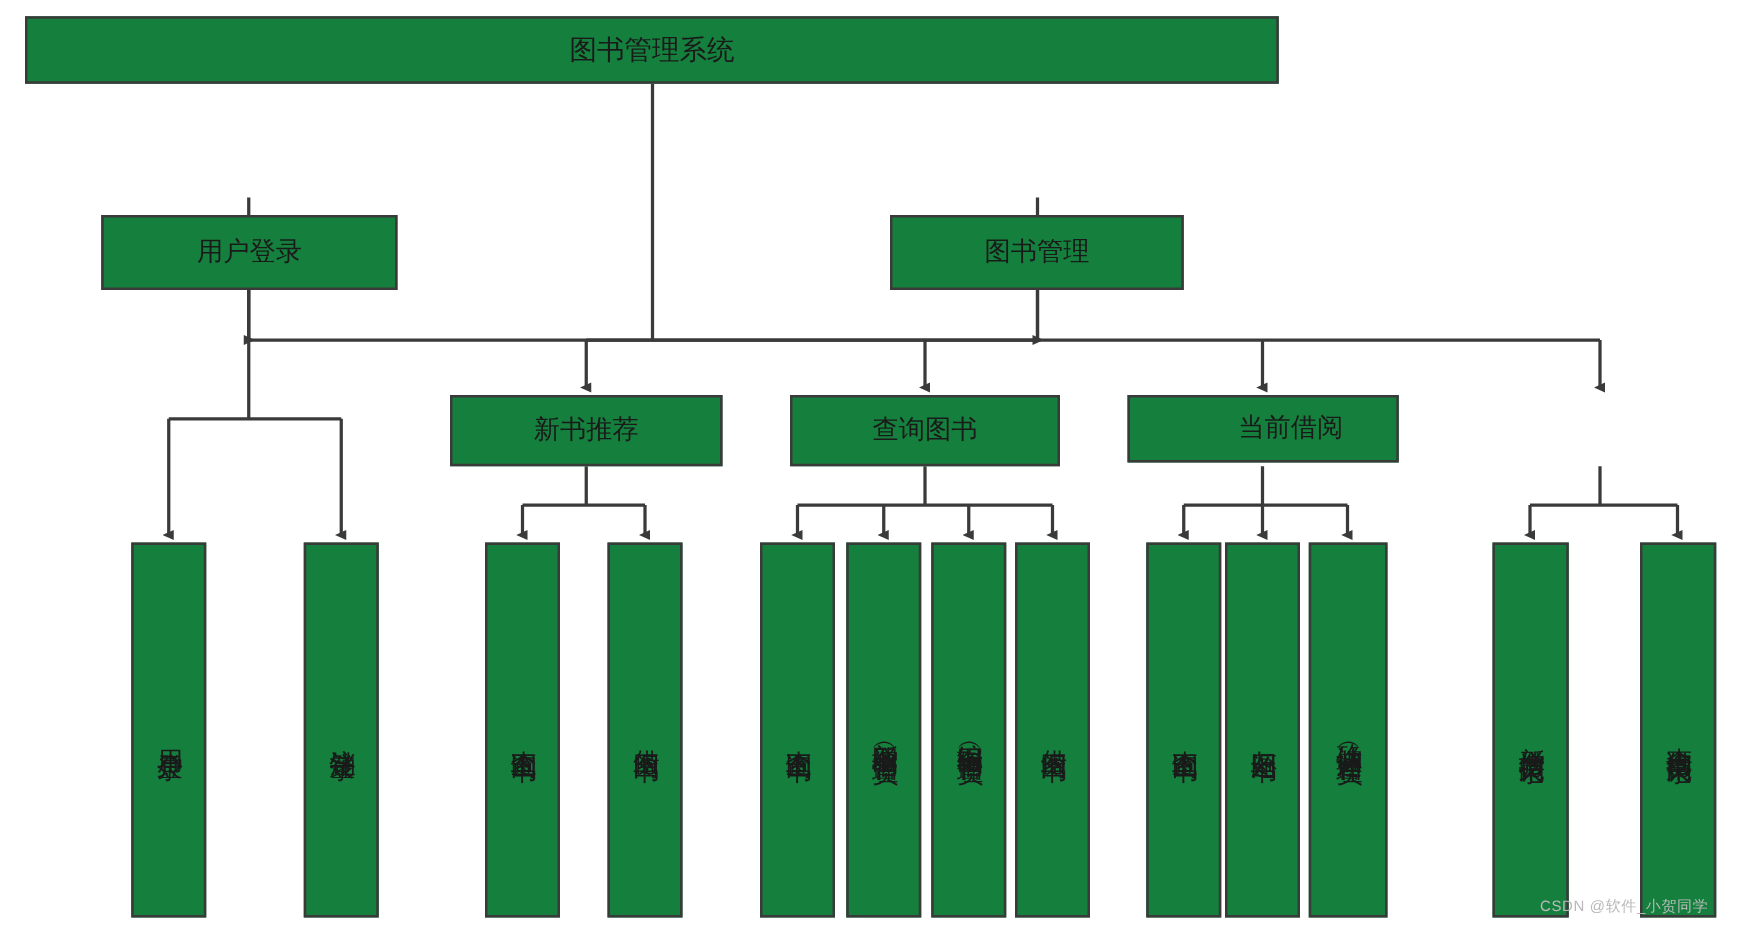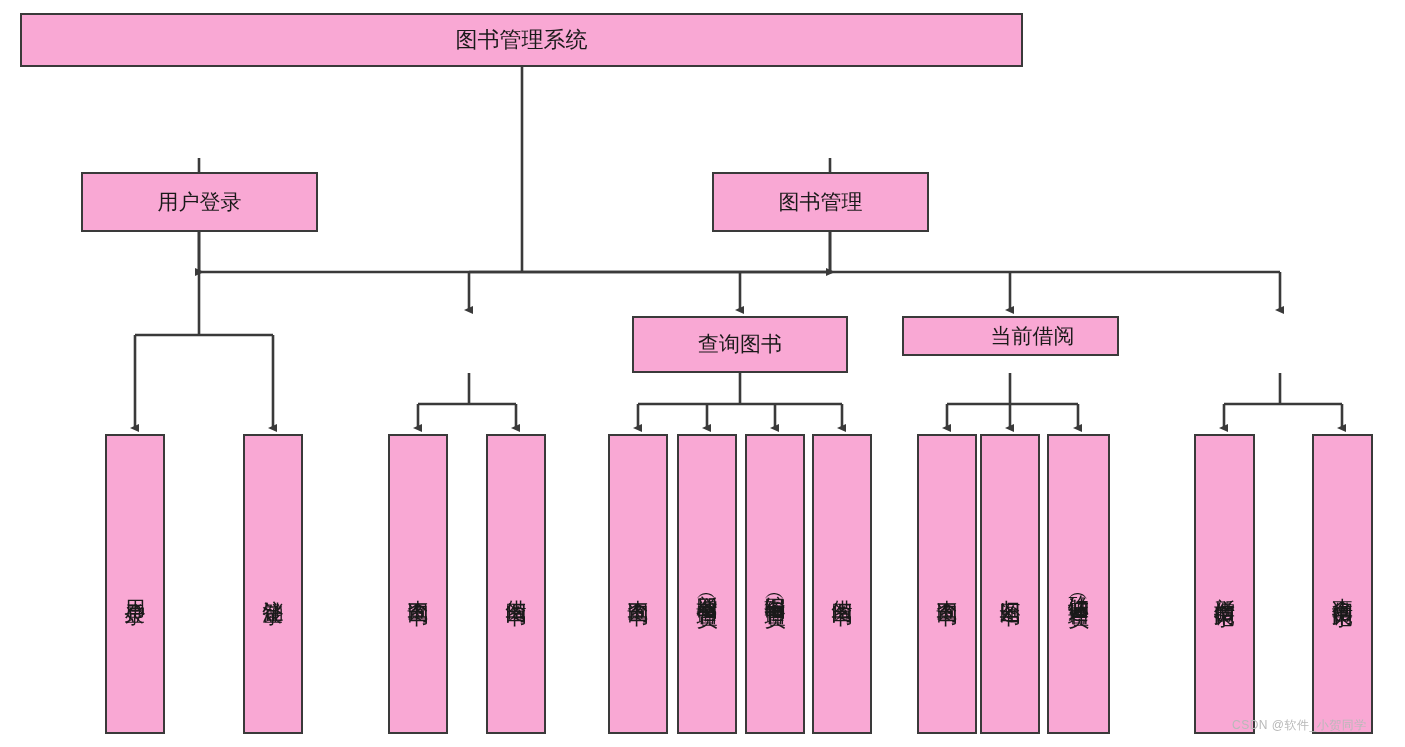--- a/index.html
+++ b/index.html
@@ -21,21 +21,21 @@
     position: absolute;
     left: 0;
     top: 0;
     width: 1405px;
     height: 747px;
   }
   .node {
     position: absolute;
     box-sizing: border-box;
     border: 2px solid #3a3a3a;
-    background: #f9a8d4;
+    background: #15803d;
     color: #1a1a1a;
     display: flex;
     align-items: center;
     justify-content: center;
     text-align: center;
     line-height: 1.15;
   }
   .node.h {
     font-size: 21px;
   }
@@ -111,24 +111,25 @@
       <path d="M1280,373 L1280,404"></path>
       <path d="M1224,404 L1342,404"></path>
       <path d="M1224,404 L1224,428" marker-end="url(#arrow)"></path>
       <path d="M1342,404 L1342,428" marker-end="url(#arrow)"></path>
     </g>
   </svg>
 
   <div class="node root h" style="left:20px;top:13px;width:1003px;height:54px;">图书管理系统</div>
 
   <div class="node h" style="left:81px;top:172px;width:237px;height:60px;">用户登录</div>
-  <div class="node h" style="left:712px;top:172px;width:217px;height:60px;">图书管理</div>
+  <div class="node h" style="left:712px;top:172px;width:235px;height:60px;">图书管理</div>
 
+  <div class="node h" style="left:360px;top:316px;width:218px;height:57px;">新书推荐</div>
   <div class="node h" style="left:632px;top:316px;width:216px;height:57px;">查询图书</div>
-  <div class="node h" style="left:902px;top:316px;width:217px;height:40px;padding-left:44px;">当前借阅</div>
+  <div class="node h" style="left:902px;top:316px;width:217px;height:54px;padding-left:44px;">当前借阅</div>
 
   <div class="node v" style="left:105px;top:434px;width:60px;height:300px;">用户登录</div>
   <div class="node v" style="left:243px;top:434px;width:60px;height:300px;">注销登录</div>
   <div class="node v" style="left:388px;top:434px;width:60px;height:300px;">查询图书</div>
   <div class="node v" style="left:486px;top:434px;width:60px;height:300px;">借阅图书</div>
   <div class="node v" style="left:608px;top:434px;width:60px;height:300px;">查询图书</div>
   <div class="node v" style="left:677px;top:434px;width:60px;height:300px;">新增图书（管理员）</div>
   <div class="node v" style="left:745px;top:434px;width:60px;height:300px;">编辑图书（管理员）</div>
   <div class="node v" style="left:812px;top:434px;width:60px;height:300px;">借阅图书</div>
   <div class="node v" style="left:917px;top:434px;width:60px;height:300px;">查询图书</div>

